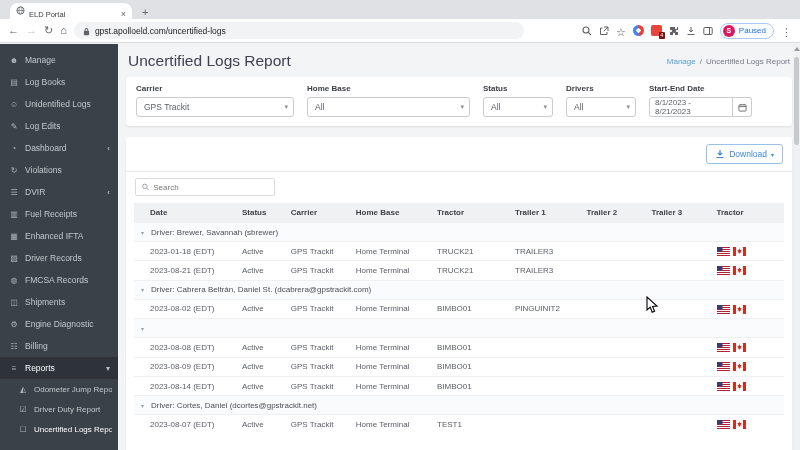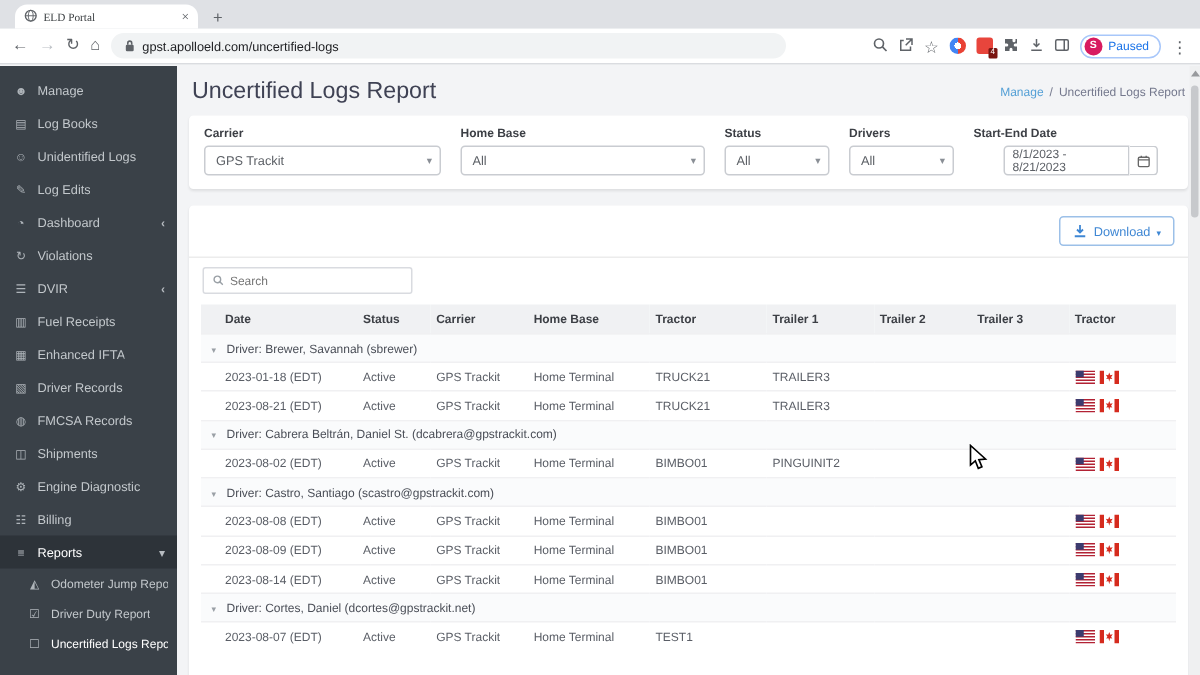--- a/index.html
+++ b/index.html
@@ -3,21 +3,21 @@
 <meta charset="utf-8">
 <style>
   * { box-sizing: border-box; margin: 0; padding: 0; }
   html,body { width:800px; height:450px; overflow:hidden; }
   body { font-family:"Liberation Sans", sans-serif; }
   .screen { position:relative; width:800px; height:450px; overflow:hidden; background:#f3f4f6; }
 
   
   .tabstrip { height:19px; background:#dfe1e5; position:relative; }
   .tab { position:absolute; left:10px; bottom:0; width:122px; height:16px; background:#fff;
-         border-radius:8px 8px 0 0; display:flex; align-items:center; gap:4px; padding:0 6px;font-family:Liberation Serif, serif; }
+         border-radius:8px 8px 0 0; display:flex; align-items:flex-end; gap:4px; padding:0 6px; }
   .tab-title { flex:1; font-size:7.5px; color:#3c4043; white-space:nowrap; overflow:hidden; }
   .tab-close { font-size:9px; color:#5f6368; line-height:1; }
   .newtab { position:absolute; left:142px; bottom:1px; font-size:11px; color:#5f6368; }
   .i-plus::before { content:"+"; }
   .i-close::before { content:"×"; }
 
   .toolbar { height:24px; background:#fff; border-bottom:1px solid #dadce0;
              display:flex; align-items:center; gap:7px; padding:0 8px; }
   .nav-i { font-size:11px; color:#5f6368; line-height:1; }
   .nav-i.disabled { color:#bdc1c6; }
@@ -69,21 +69,21 @@
   .filter-row { display:flex; gap:13px; }
   .ff { display:flex; flex-direction:column; gap:4px; }
   .ff-label { font-size:8px; font-weight:bold; color:#3c3f45; }
   .select { height:20px; border:1px solid #c9ccd1; border-radius:3px; background:#fff;
             display:flex; align-items:center; padding:0 14px 0 7px; font-size:8.5px; color:#5c6066;
             position:relative; }
   .select::after { content:"▾"; position:absolute; right:5px; font-size:7px; color:#8a8f96; }
   .w-carrier { width:158px; } .w-home { width:163px; } .w-status { width:70px; } .w-drivers { width:70px; }
   .date-group { display:flex; }
   .date-input { width:84px; height:20px; border:1px solid #c9ccd1; border-radius:3px 0 0 3px;
-                display:flex; align-items:center; padding:0 5px; font-size:8px; color:#5c6066; background:#fff;margin-left:20px; }
+                display:flex; align-items:center; padding:0 5px; font-size:8px; color:#5c6066; background:#fff; }
   .cal-btn { width:19px; height:20px; border:1px solid #c9ccd1; border-left:none;
              border-radius:0 3px 3px 0; background:#fff; display:flex; align-items:center; justify-content:center; }
   .execute { margin-top:9px; display:inline-flex; align-items:center; gap:5px; background:#2bb3ab;
              color:#fff; border:none; border-radius:3px; padding:5px 14px; font-size:8.5px; cursor:pointer; }
 
   
   .table-card { margin-top:11px; height:400px; overflow:hidden; }
   .card-top { display:flex; justify-content:flex-end; padding:7px 9px; border-bottom:1px solid #ececec; }
   .download { display:inline-flex; align-items:center; gap:4px; background:#fff; border:1px solid #9cc0e8;
               color:#3f87d4; font-size:8.5px; border-radius:3px; padding:4px 8px; cursor:pointer; }
@@ -437,21 +437,21 @@
                     </g>
                     <rect width="5.5" height="4.5" fill="#3c3b6e"></rect>
                   </svg><svg width="13" height="9" viewBox="0 0 13 9">
                     <rect width="13" height="9" fill="#fff"></rect>
                     <rect width="3" height="9" fill="#d52b1e"></rect>
                     <rect x="10" width="3" height="9" fill="#d52b1e"></rect>
                     <path fill="#d52b1e" d="M6.5 1.3 L7.2 3.1 L8.8 2.9 L7.7 4.5 L8.6 5.7 L7 5.5 L6.5 7.5 L6 5.5 L4.4 5.7 L5.3 4.5 L4.2 2.9 L5.8 3.1 Z"></path>
                   </svg></td>
               </tr>
               <tr class="group-row">
-                <td colspan="9"><span class="g-caret"></span><span class="g-label">Driver: Castro, Santiago (scastro@gpstrackit.com)</span></td>
+                <td colspan="9"><span class="g-caret"></span></td>
               </tr>
               <tr class="data-row">
                 <td>2023-08-08 (EDT)</td>
                 <td>Active</td>
                 <td>GPS Trackit</td>
                 <td>Home Terminal</td>
                 <td>BIMBO01</td>
                 <td></td>
                 <td></td>
                 <td></td>

